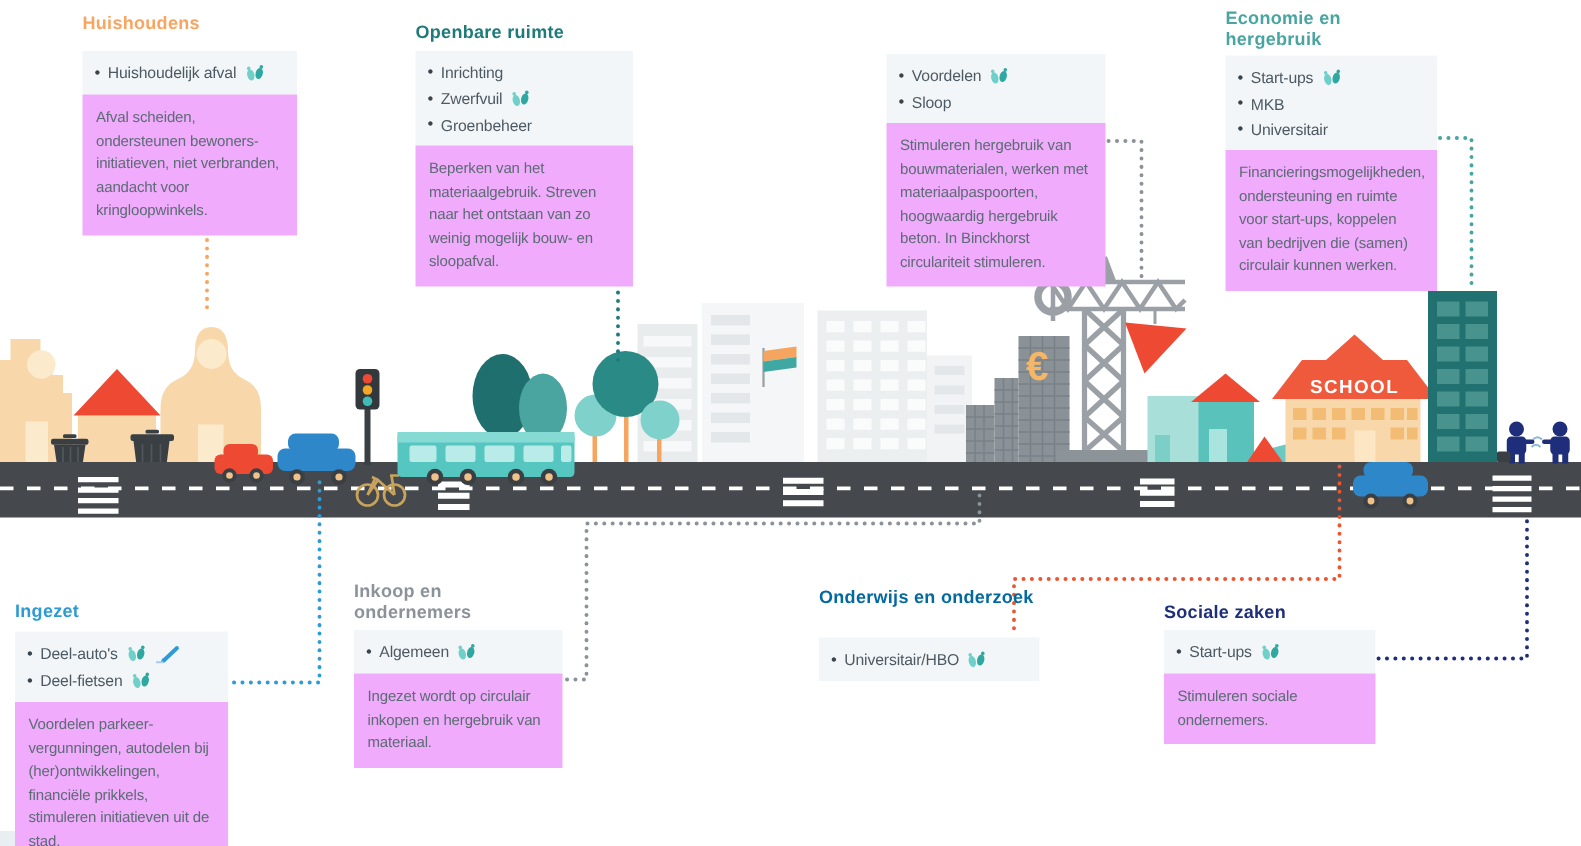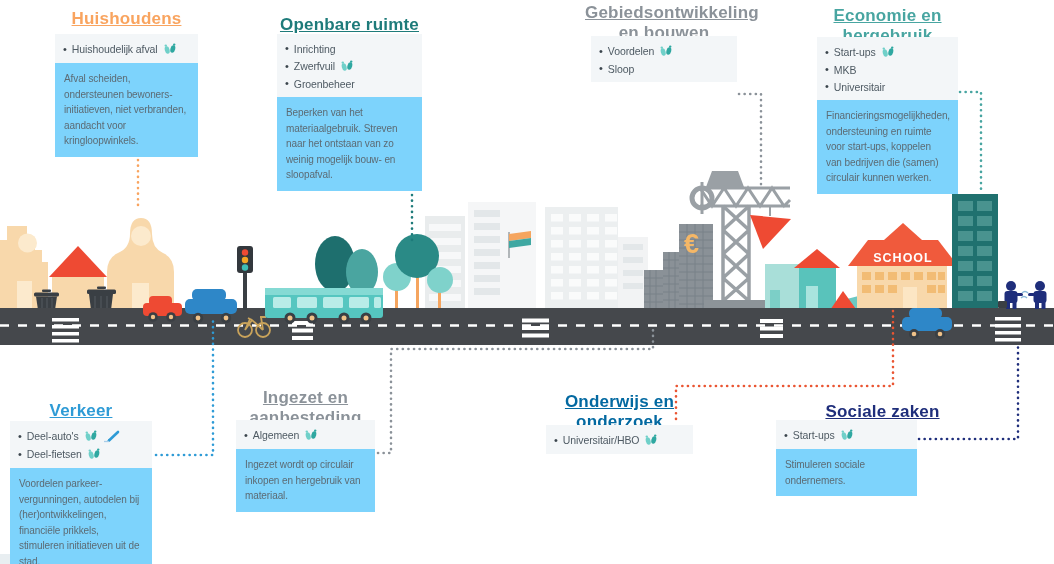--- a/index.html
+++ b/index.html
@@ -1,28 +1,28 @@
 <!DOCTYPE html>
 <html><head>
 <meta charset="utf-8">
 <style>
   html,body{margin:0;padding:0;background:#ffffff;}
   .page{position:relative;width:1054px;height:564px;background:#ffffff;overflow:hidden;
         font-family:"Liberation Sans",sans-serif;}
   .scene-svg{position:absolute;left:0;top:0;width:1054px;height:564px;}
-  .sec-title{position:absolute;font-weight:bold;font-size:17px;line-height:1.15;
-             text-align:center;letter-spacing:.2px;z-index:3;text-decoration:underline;}
+  .sec-title{position:absolute;font-weight:bold;font-size:12px;line-height:1.15;
+             letter-spacing:.2px;z-index:3;}
   .sec-box{position:absolute;z-index:3;}
   .bullets{background:#f3f6f8;padding:6px 8px 5px 8px;}
   .bullet{display:flex;align-items:center;gap:5px;font-size:10.5px;color:#4e5a63;
           padding:2.5px 0;white-space:nowrap;}
   .b-dot{color:#3a444c;font-size:11px;line-height:1;}
   .b-label{letter-spacing:-0.1px;}
   .fp-icon,.pen-icon{display:inline-flex;flex:0 0 auto;}
-  .desc{background:#7dd3fc;padding:8px 9px;font-size:10px;line-height:1.55;
+  .desc{background:#f0abfc;padding:8px 9px;font-size:10px;line-height:1.55;
         color:#5c6b74;letter-spacing:-0.1px;}
   .cropped-box{position:absolute;left:0;top:554px;width:38px;height:10px;background:#e8eef1;z-index:1;}
 </style>
 </head>
 <body>
 
 <div class="page">
 
   <svg class="scene-svg" viewBox="0 0 1054 564">
 
@@ -371,40 +371,40 @@
           </span>
       </div>
       <div class="bullet">
         <span class="b-dot">•</span>
         <span class="b-label">Groenbeheer</span>
       </div>
     </div>
     <div class="desc">Beperken van het materiaalgebruik. Streven naar het ontstaan van zo weinig mogelijk bouw- en sloopafval.</div>
   </div>
 
-  <div class="sec-title" style="left: 585px; top: 3px; width: 158px; color: rgb(139, 146, 153);">Gebiedsontwikkeling en bouwen</div>
   <div class="sec-box" style="left:591px;top:36px;width:146px;">
     <div class="bullets">
       <div class="bullet">
         <span class="b-dot">•</span>
         <span class="b-label">Voordelen</span>
         <span class="fp-icon">
             <svg width="14" height="13" viewBox="0 0 14 13">
               <ellipse cx="4.2" cy="7" rx="2.4" ry="3.8" fill="#6FD0C9" transform="rotate(-14 4.2 7)"></ellipse>
               <circle cx="2.8" cy="2.6" r="1.2" fill="#6FD0C9"></circle>
               <ellipse cx="9.8" cy="6" rx="2.4" ry="3.8" fill="#2FA8A1" transform="rotate(14 9.8 6)"></ellipse>
               <circle cx="11.2" cy="1.6" r="1.2" fill="#2FA8A1"></circle>
             </svg>
           </span>
       </div>
       <div class="bullet">
         <span class="b-dot">•</span>
         <span class="b-label">Sloop</span>
       </div>
     </div>
+    <div class="desc">Stimuleren hergebruik van bouwmaterialen, werken met materiaalpaspoorten, hoogwaardig hergebruik beton. In Binckhorst circulariteit stimuleren.</div>
   </div>
 
   <div class="sec-title" style="left: 817px; top: 6px; width: 141px; color: rgb(72, 165, 161);">Economie en hergebruik</div>
   <div class="sec-box" style="left:817px;top:37px;width:141px;">
     <div class="bullets">
       <div class="bullet">
         <span class="b-dot">•</span>
         <span class="b-label">Start-ups</span>
         <span class="fp-icon">
             <svg width="14" height="13" viewBox="0 0 14 13">
@@ -420,21 +420,21 @@
         <span class="b-label">MKB</span>
       </div>
       <div class="bullet">
         <span class="b-dot">•</span>
         <span class="b-label">Universitair</span>
       </div>
     </div>
     <div class="desc">Financieringsmogelijkheden, ondersteuning en ruimte voor start-ups, koppelen van bedrijven die (samen) circulair kunnen werken.</div>
   </div>
 
-  <div class="sec-title" style="left: 10px; top: 401px; width: 142px; color: rgb(46, 155, 214);">Verkeer</div>
+  <div class="sec-title" style="left: 10px; top: 401px; width: 142px; color: rgb(46, 155, 214);">Ingezet</div>
   <div class="sec-box" style="left:10px;top:421px;width:142px;">
     <div class="bullets">
       <div class="bullet">
         <span class="b-dot">•</span>
         <span class="b-label">Deel-auto's</span>
         <span class="fp-icon">
             <svg width="14" height="13" viewBox="0 0 14 13">
               <ellipse cx="4.2" cy="7" rx="2.4" ry="3.8" fill="#6FD0C9" transform="rotate(-14 4.2 7)"></ellipse>
               <circle cx="2.8" cy="2.6" r="1.2" fill="#6FD0C9"></circle>
               <ellipse cx="9.8" cy="6" rx="2.4" ry="3.8" fill="#2FA8A1" transform="rotate(14 9.8 6)"></ellipse>
@@ -458,21 +458,21 @@
               <circle cx="2.8" cy="2.6" r="1.2" fill="#6FD0C9"></circle>
               <ellipse cx="9.8" cy="6" rx="2.4" ry="3.8" fill="#2FA8A1" transform="rotate(14 9.8 6)"></ellipse>
               <circle cx="11.2" cy="1.6" r="1.2" fill="#2FA8A1"></circle>
             </svg>
           </span>
       </div>
     </div>
     <div class="desc">Voordelen parkeer-vergunningen, autodelen bij (her)ontwikkelingen, financiële prikkels, stimuleren initiatieven uit de stad, communicatiemaatregelen.</div>
   </div>
 
-  <div class="sec-title" style="left: 236px; top: 388px; width: 139px; color: rgb(139, 146, 153);">Ingezet en aanbesteding</div>
+  <div class="sec-title" style="left: 236px; top: 388px; width: 139px; color: rgb(139, 146, 153);">Inkoop en ondernemers</div>
   <div class="sec-box" style="left:236px;top:420px;width:139px;">
     <div class="bullets">
       <div class="bullet">
         <span class="b-dot">•</span>
         <span class="b-label">Algemeen</span>
         <span class="fp-icon">
             <svg width="14" height="13" viewBox="0 0 14 13">
               <ellipse cx="4.2" cy="7" rx="2.4" ry="3.8" fill="#6FD0C9" transform="rotate(-14 4.2 7)"></ellipse>
               <circle cx="2.8" cy="2.6" r="1.2" fill="#6FD0C9"></circle>
               <ellipse cx="9.8" cy="6" rx="2.4" ry="3.8" fill="#2FA8A1" transform="rotate(14 9.8 6)"></ellipse>
@@ -495,21 +495,21 @@
               <ellipse cx="4.2" cy="7" rx="2.4" ry="3.8" fill="#6FD0C9" transform="rotate(-14 4.2 7)"></ellipse>
               <circle cx="2.8" cy="2.6" r="1.2" fill="#6FD0C9"></circle>
               <ellipse cx="9.8" cy="6" rx="2.4" ry="3.8" fill="#2FA8A1" transform="rotate(14 9.8 6)"></ellipse>
               <circle cx="11.2" cy="1.6" r="1.2" fill="#2FA8A1"></circle>
             </svg>
           </span>
       </div>
     </div>
   </div>
 
-  <div class="sec-title" style="left: 812px; top: 402px; width: 141px; color: rgb(31, 46, 123);">Sociale zaken</div>
+  <div class="sec-title" style="left: 776px; top: 402px; width: 141px; color: rgb(31, 46, 123);">Sociale zaken</div>
   <div class="sec-box" style="left:776px;top:420px;width:141px;">
     <div class="bullets">
       <div class="bullet">
         <span class="b-dot">•</span>
         <span class="b-label">Start-ups</span>
         <span class="fp-icon">
             <svg width="14" height="13" viewBox="0 0 14 13">
               <ellipse cx="4.2" cy="7" rx="2.4" ry="3.8" fill="#6FD0C9" transform="rotate(-14 4.2 7)"></ellipse>
               <circle cx="2.8" cy="2.6" r="1.2" fill="#6FD0C9"></circle>
               <ellipse cx="9.8" cy="6" rx="2.4" ry="3.8" fill="#2FA8A1" transform="rotate(14 9.8 6)"></ellipse>

